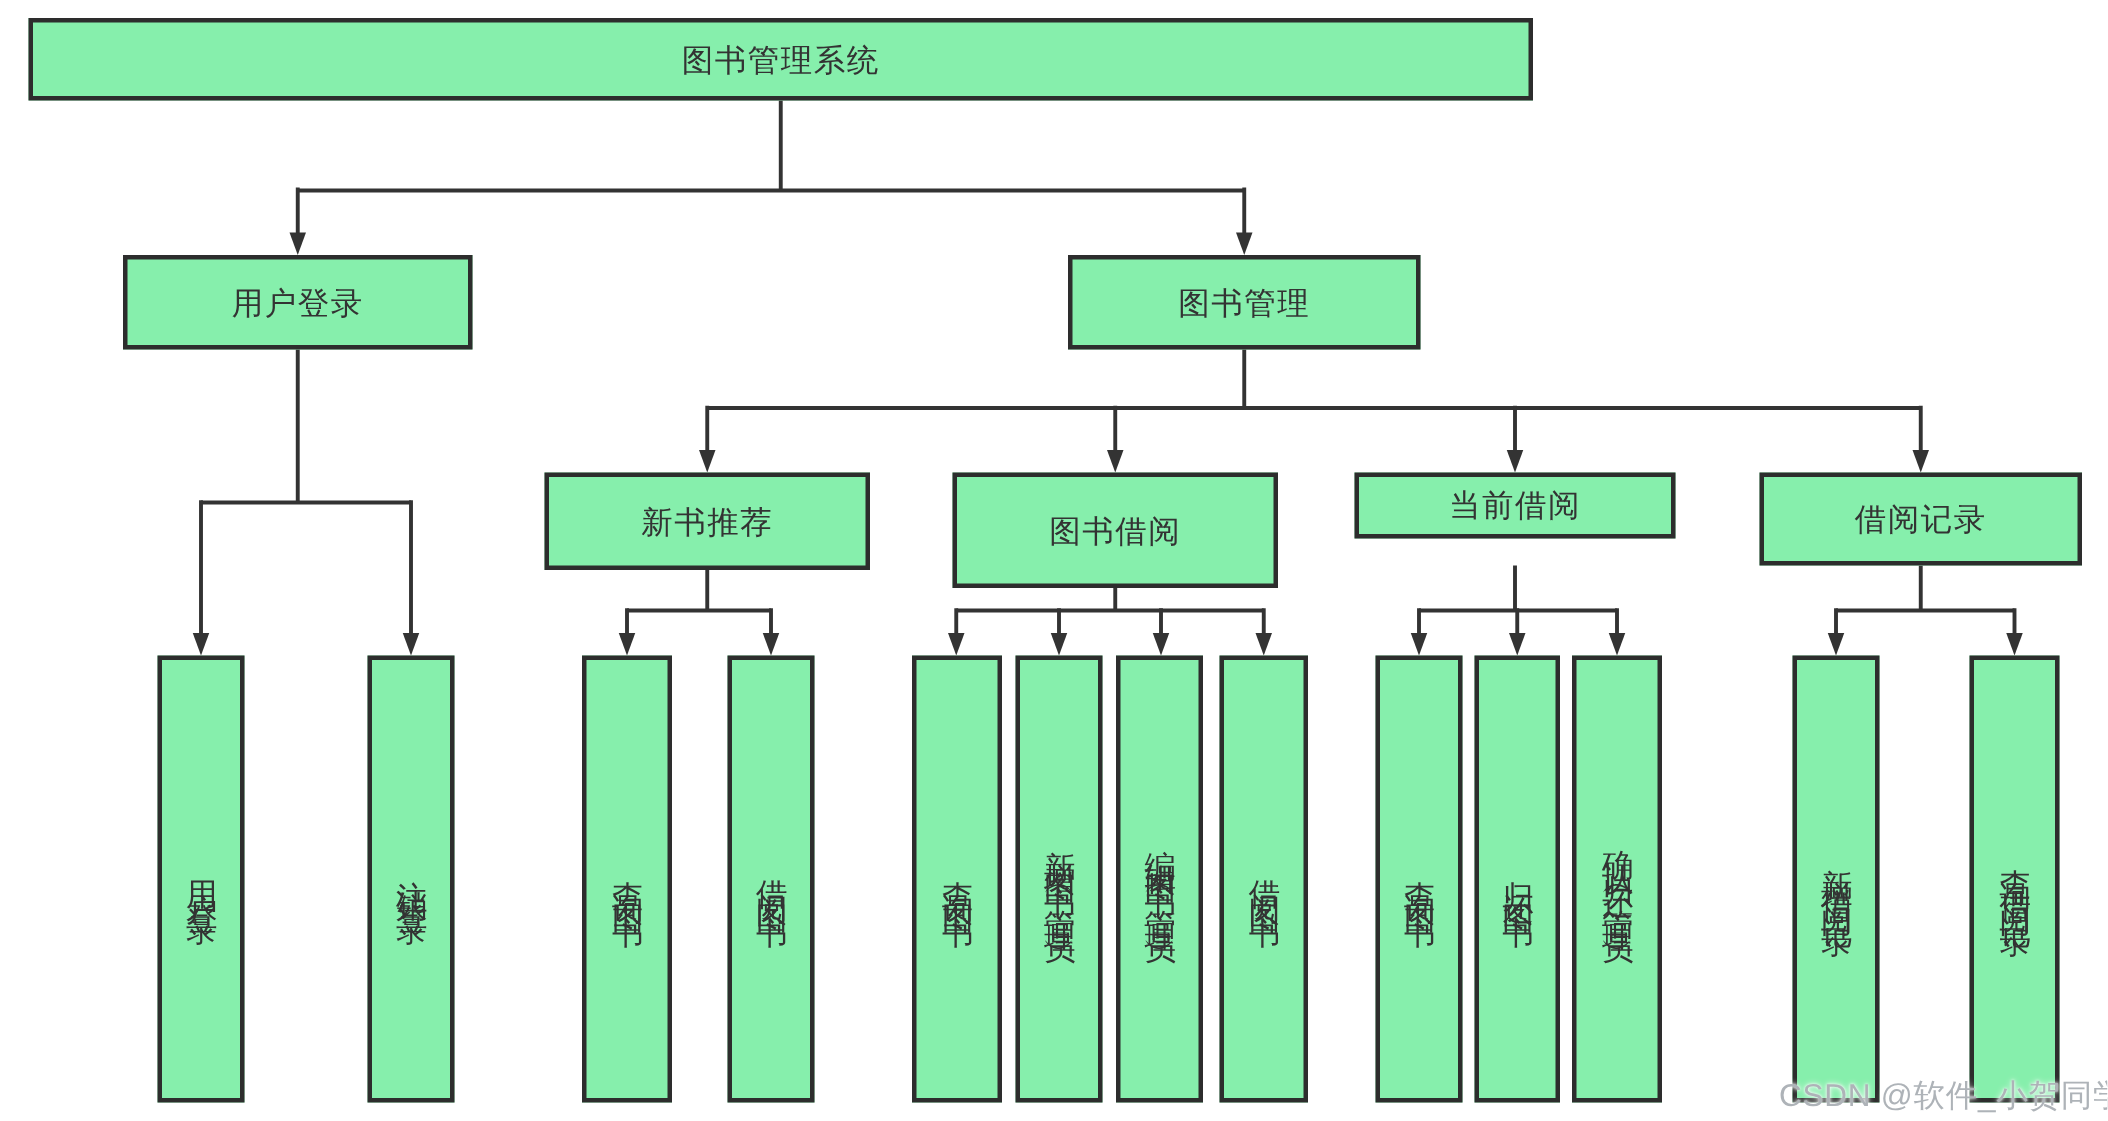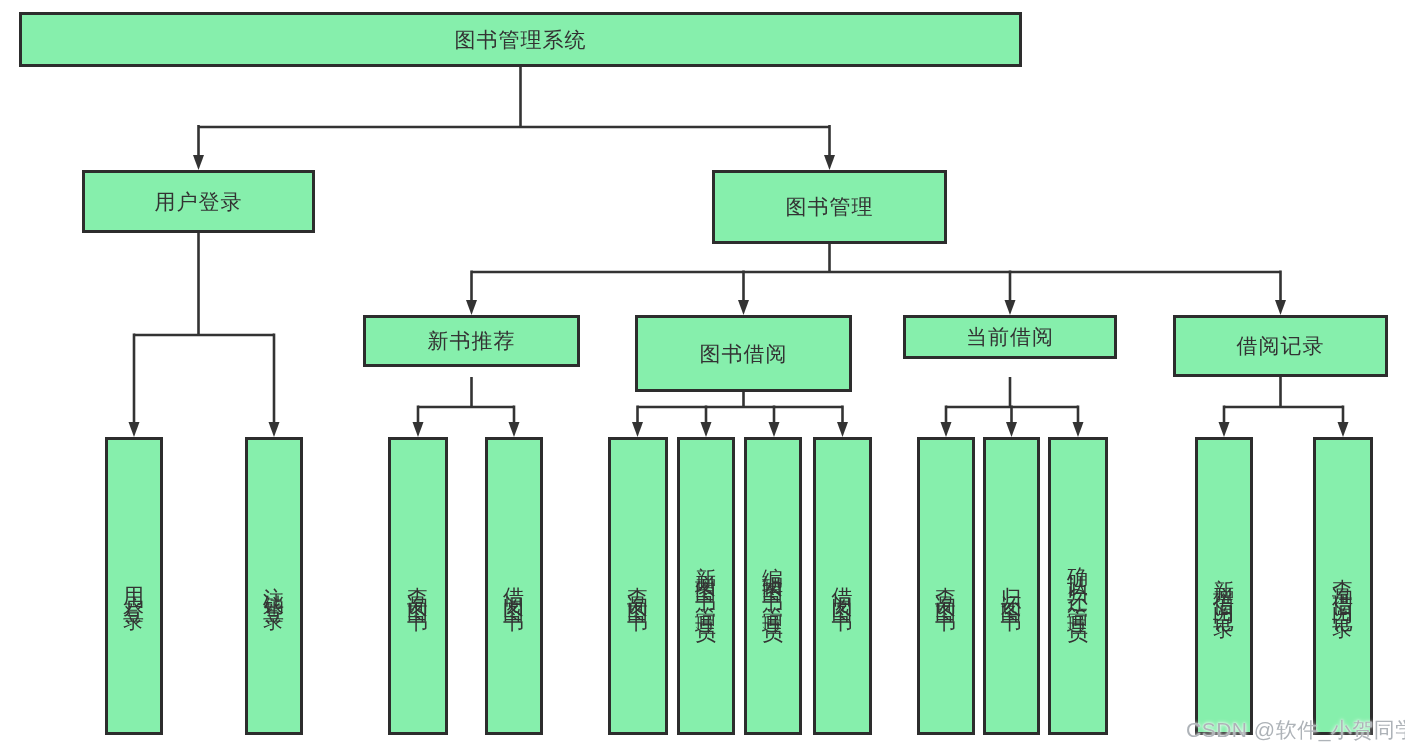--- a/index.html
+++ b/index.html
@@ -143,25 +143,25 @@
     </g>
   </svg>
 
   <div class="box" style="left:19px; top:12px; width:1003px; height:55px;">
     <span class="hlabel">图书管理系统</span>
   </div>
 
   <div class="box" style="left:82px; top:170px; width:233px; height:63px;">
     <span class="hlabel">用户登录</span>
   </div>
-  <div class="box" style="left:712px; top:170px; width:235px; height:74px;">
+  <div class="box" style="left:712px; top:170px; width:235px; height:63px;">
     <span class="hlabel">图书管理</span>
   </div>
 
-  <div class="box" style="left:363px; top:315px; width:217px; height:52px;">
+  <div class="box" style="left:363px; top:315px; width:217px; height:65px;">
     <span class="hlabel">新书推荐</span>
   </div>
   <div class="box" style="left:635px; top:315px; width:217px; height:77px;">
     <span class="hlabel">图书借阅</span>
   </div>
   <div class="box" style="left:903px; top:315px; width:214px; height:44px;">
     <span class="hlabel">当前借阅</span>
   </div>
   <div class="box" style="left:1173px; top:315px; width:215px; height:62px;">
     <span class="hlabel">借阅记录</span>

